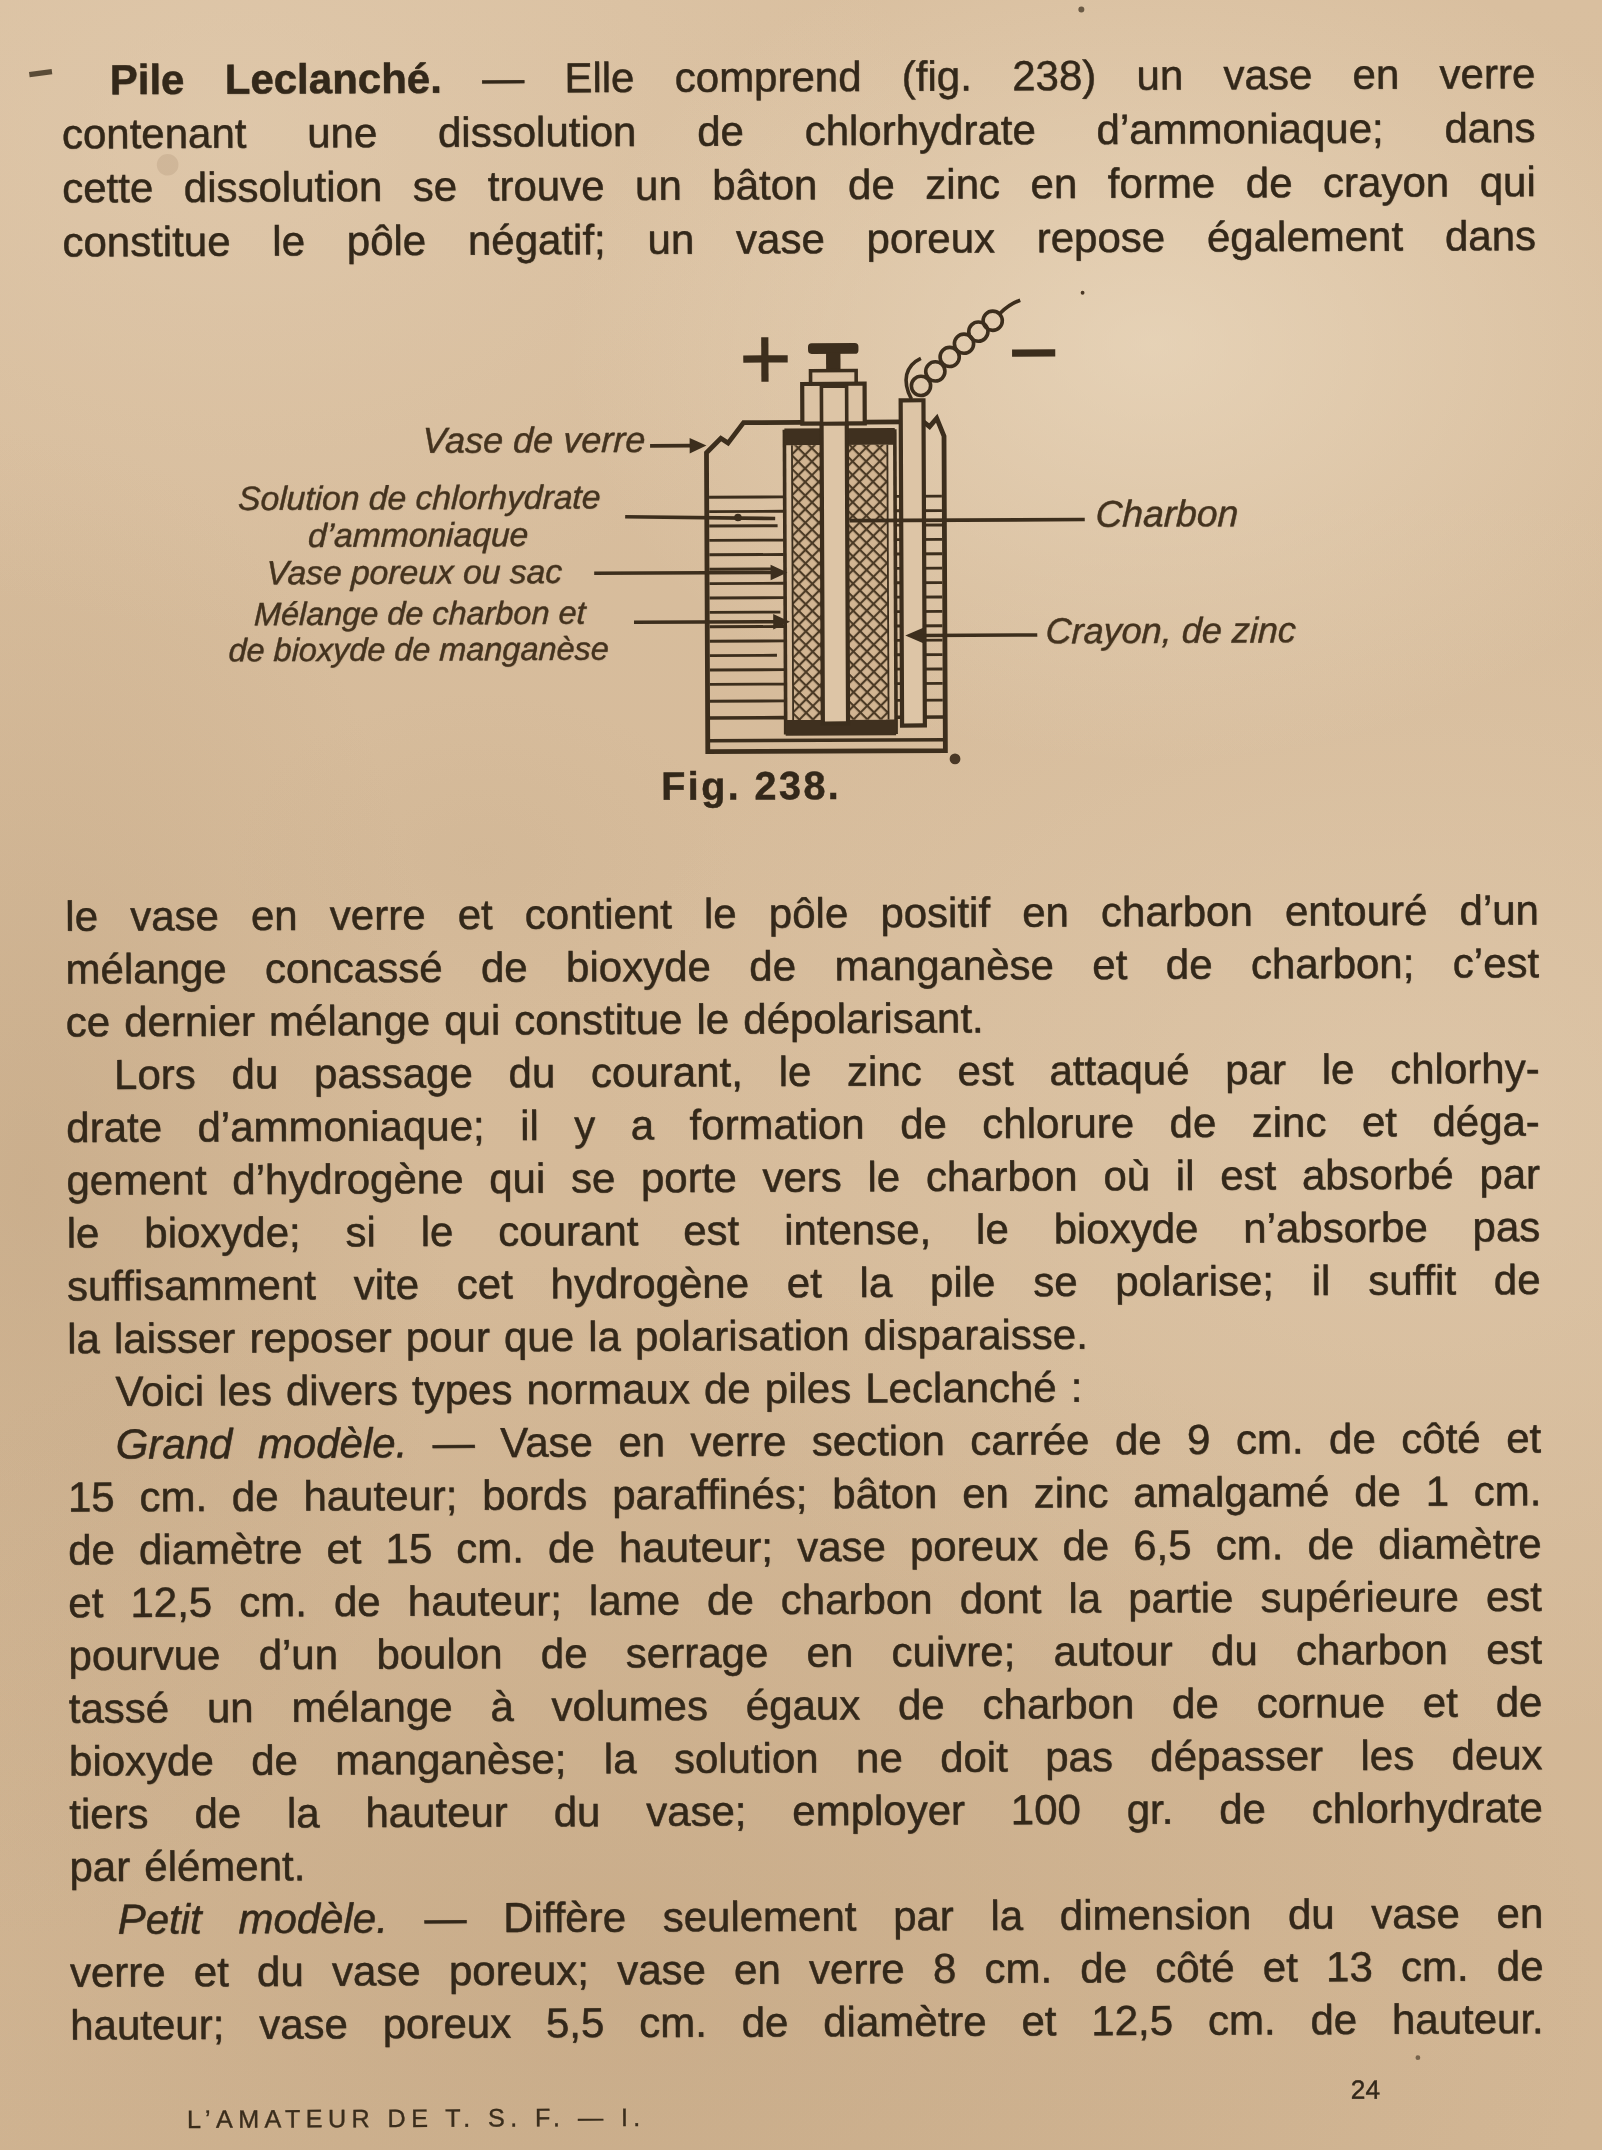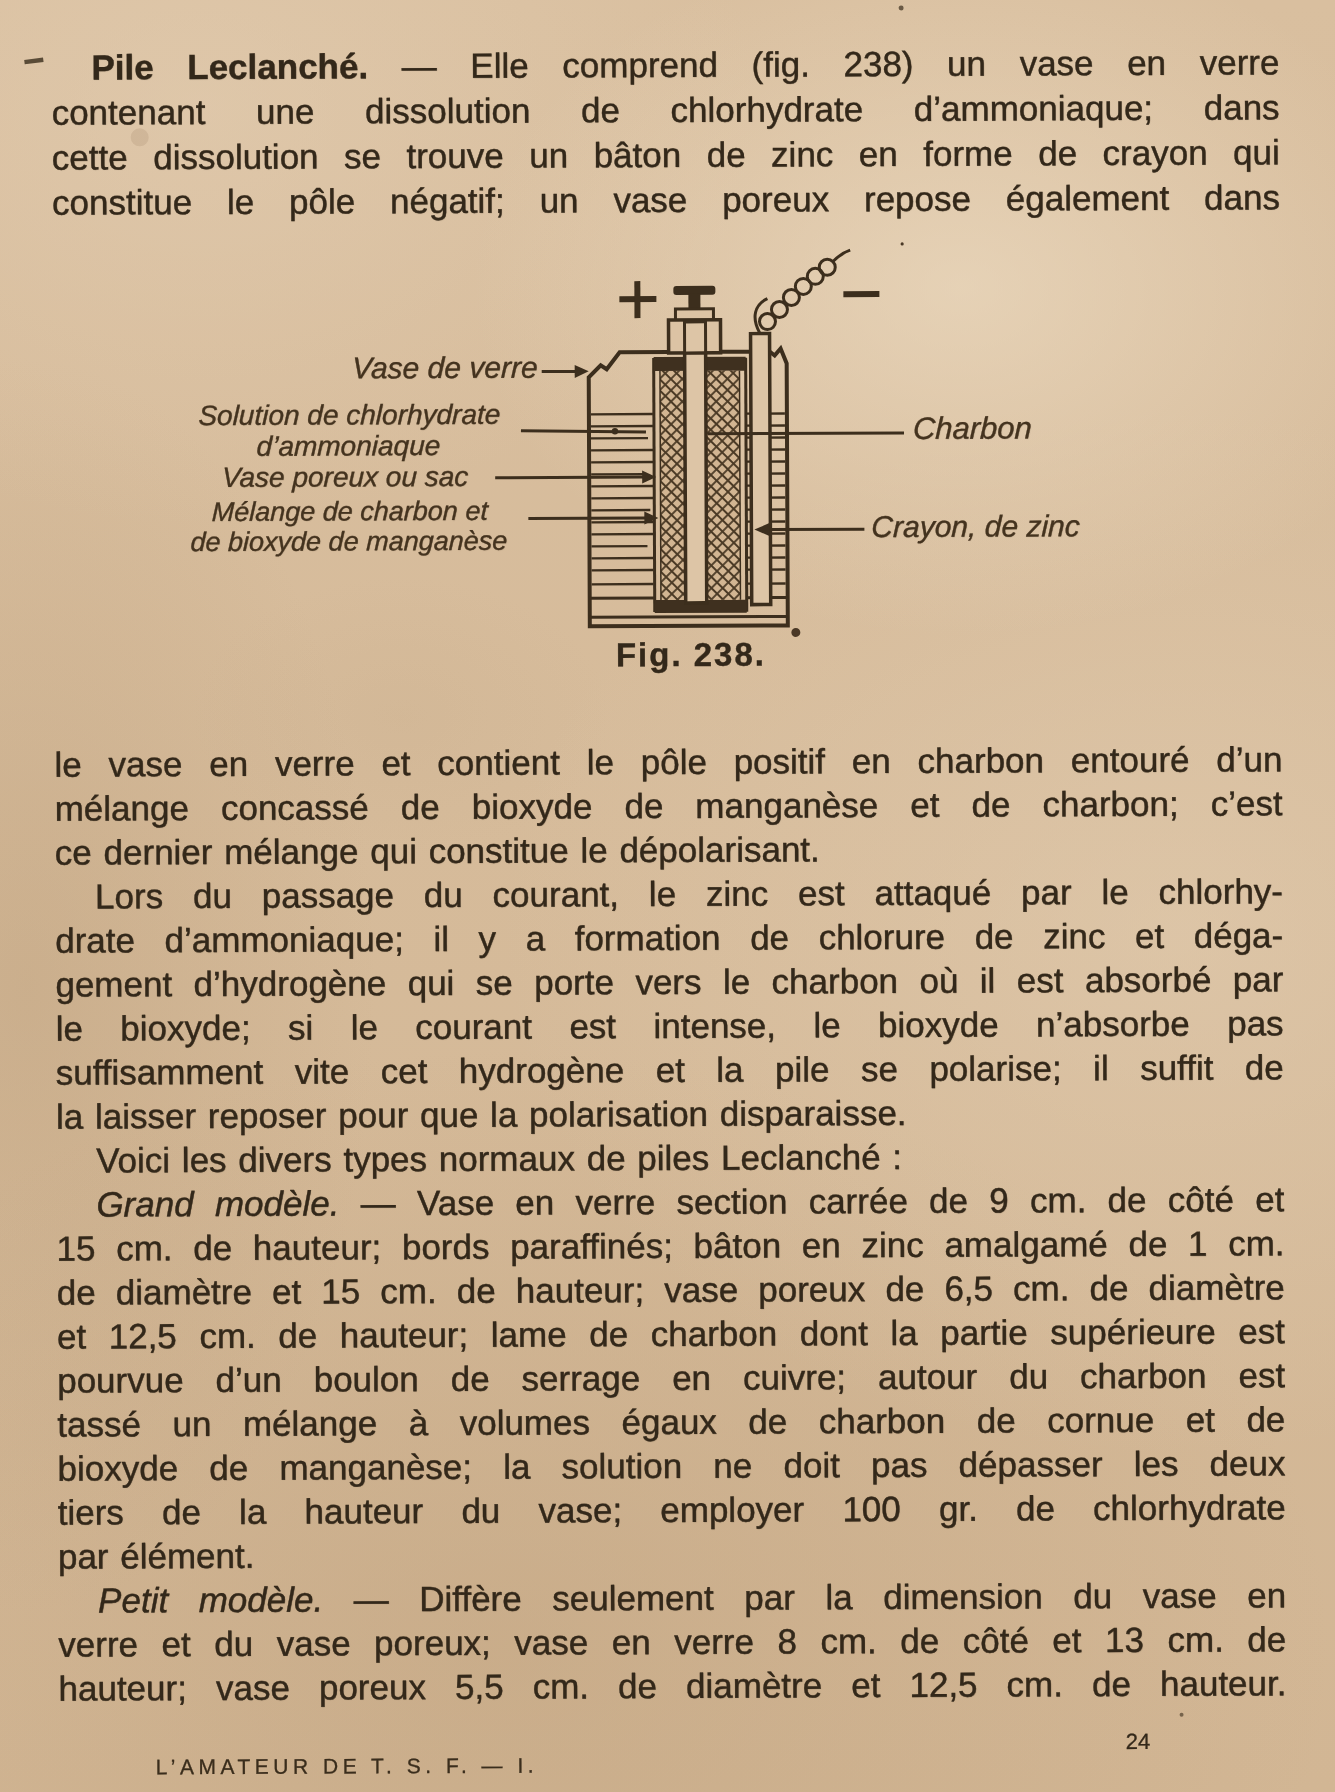--- a/index.html
+++ b/index.html
@@ -42,21 +42,21 @@
     text-shadow:0.4px 0.4px 0.8px rgba(60,45,28,0.3);
     transform:skewX(-2deg);
   }
   #lbl-vase-verre   { left:300px; top:350px; width:240px; font-size:30px; text-align:right; }
   #lbl-solution     { left:175px; top:398px; width:352px; font-size:28px; line-height:31px; text-align:center; }
   #lbl-vase-poreux  { left:203px; top:460px; width:288px; font-size:28px; text-align:center; }
   #lbl-melange      { left:172px; top:495px; width:358px; font-size:27px; line-height:30px; text-align:center; }
   #lbl-charbon      { left:915px; top:412px; font-size:31px; }
   #lbl-crayon       { left:873px; top:511px; font-size:30px; }
   #fig-caption {
-    position:absolute; left:552px; top:636px; width:215px; text-align:right;
+    position:absolute; left:552px; top:636px; width:215px; text-align:left;
     font-size:33px; font-weight:bold; letter-spacing:2px;
     -webkit-text-stroke:0.4px #33281a;
   }
 
   
   #footer-left {
     position:absolute; left:152px; top:1753px;
     font-size:21px; letter-spacing:4.5px; color:#3a2d1c;
     -webkit-text-stroke:0.3px #3a2d1c;
   }

